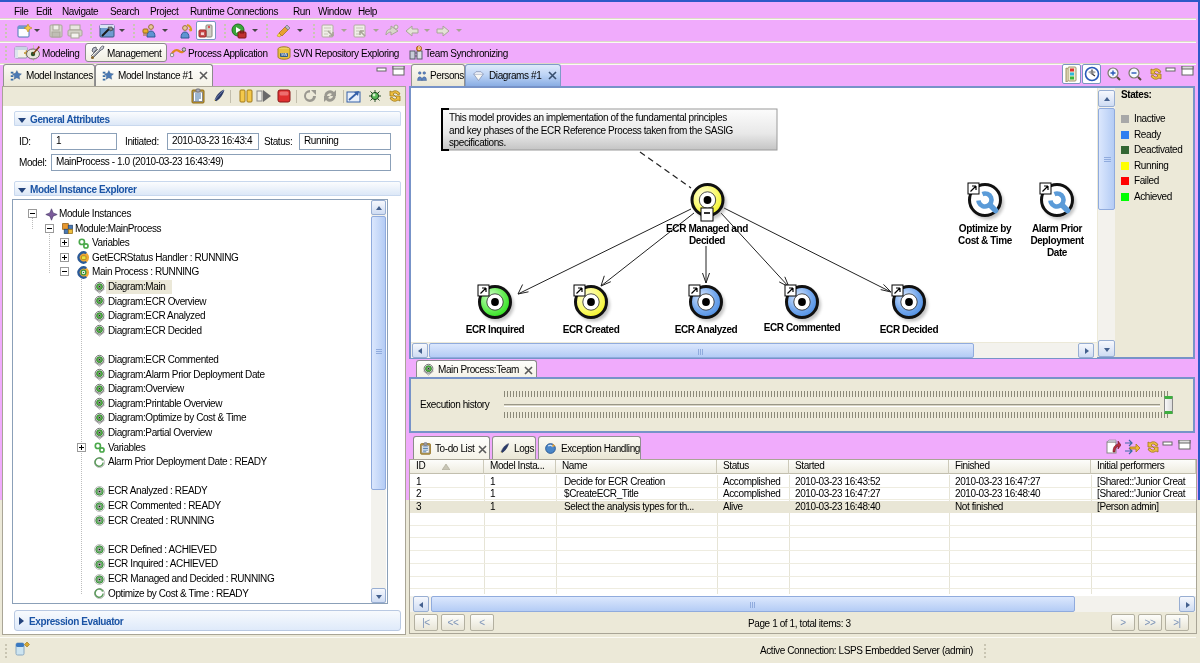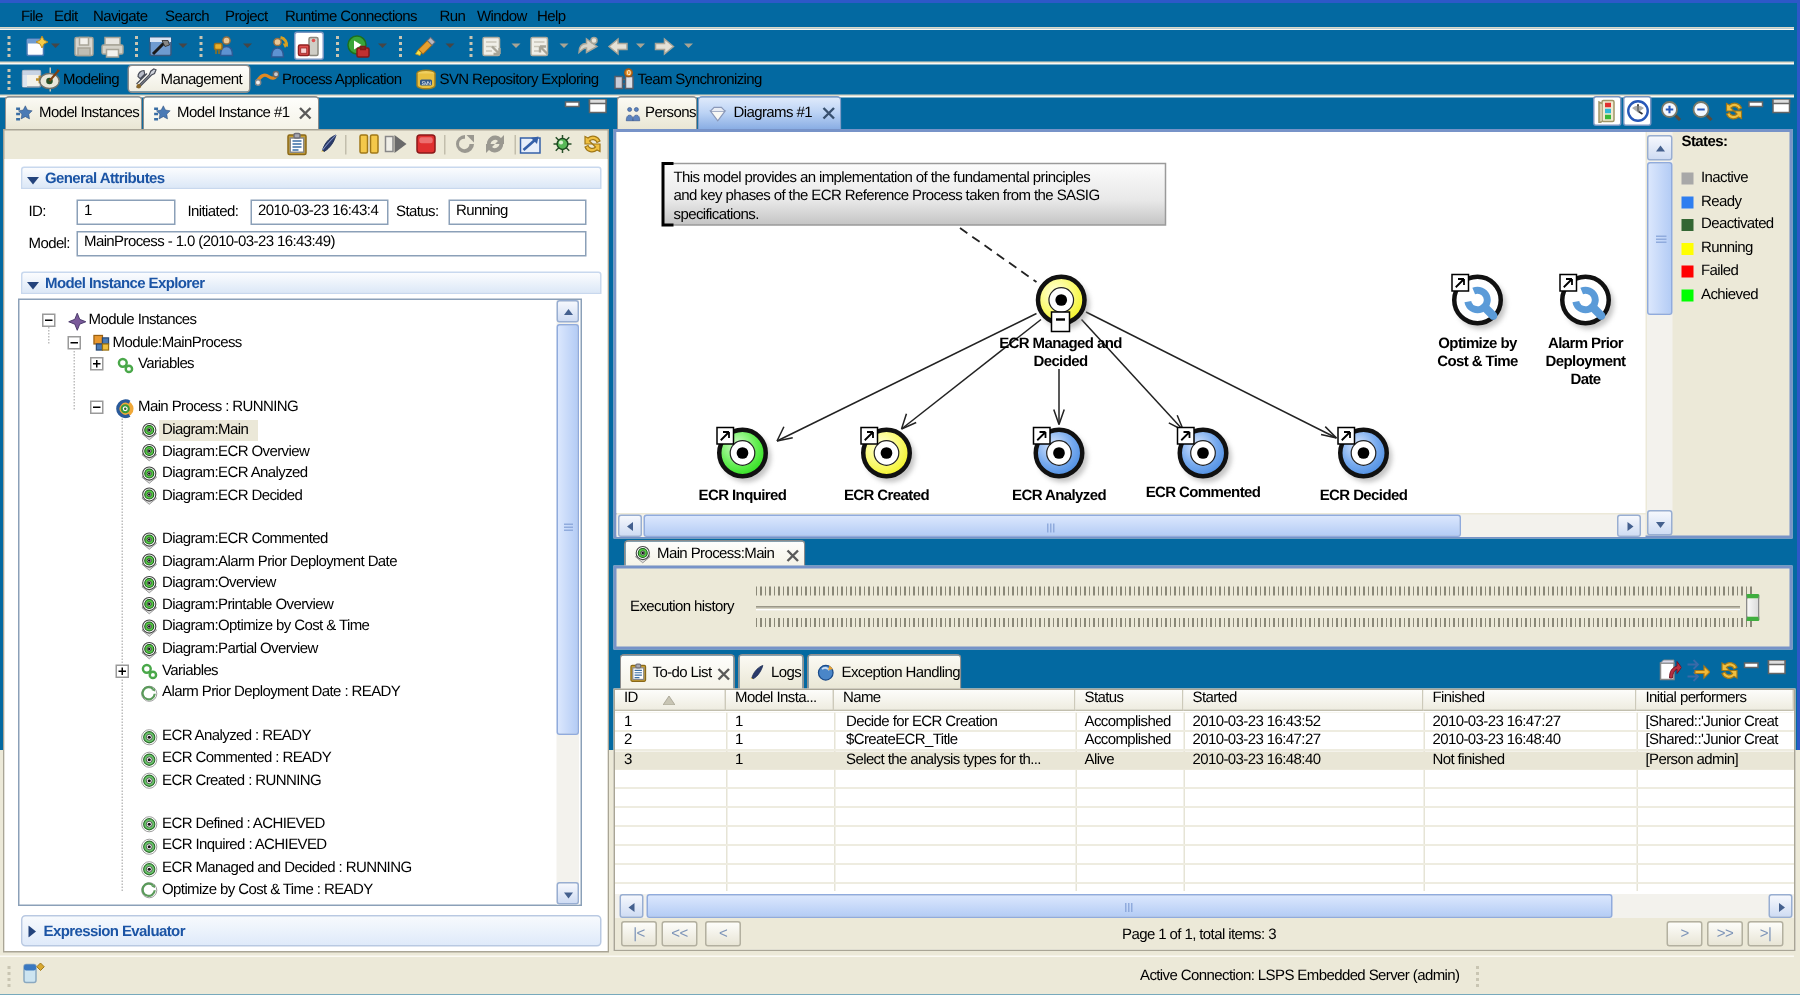--- a/index.html
+++ b/index.html
@@ -1,19 +1,19 @@
 <!DOCTYPE html>
 <html><head>
 <meta charset="utf-8">
 <style>
 * { margin:0; padding:0; box-sizing:border-box; }
 html,body { width:1200px; height:663px; overflow:hidden; }
 body { font-family:"Liberation Sans", sans-serif; font-size:10px; letter-spacing:-0.4px; color:#000; background:#ece9d8; }
 .abs { position:absolute; }
-#win { position:relative; width:1200px; height:500px; background:#0369a1; border-right:2px solid #2d58c8; }
+#win { position:relative; width:1200px; height:500px; background:#f0abfc; border-right:2px solid #2d58c8; }
 
 #menubar { position:absolute; left:0; top:3px; width:1196px; height:16px; }
 #menubar span { position:absolute; top:3px; }
 
 .hline { position:absolute; left:0; width:1196px; height:2px; border-top:1px solid #ddd9c8; border-bottom:1px solid #fbfaf4; }
 .vsep { position:absolute; width:3px; height:14px; border-left:2px dotted #c9c5b2; }
 .dd { position:absolute; width:0; height:0; border-left:3px solid transparent; border-right:3px solid transparent; border-top:3px solid #464646; }
 .dd.dis { border-top-color:#a8a494; }
 .ticon { position:absolute; width:16px; height:16px; }
 .tab { position:absolute; top:0; height:22px; border:1px solid #919191; border-bottom:none; border-radius:3px 3px 0 0; background:linear-gradient(180deg,#fbfaf4,#e9e6d4); }
@@ -368,20 +368,27 @@
             <use href="#i-module"></use>
           </svg>
           <span class="txt" style="left:62px">Module:MainProcess</span>
         </div>
       <div class="trow" style="left:0;top:36px;width:370px">
           <div class="expander plus" style="left:47px;top:2px"></div>
           <svg class="abs" style="left:64px;top:0.5px;width:13px;height:13px" viewBox="0 0 16 16">
             <use href="#i-vars"></use>
           </svg>
           <span class="txt" style="left:79px">Variables</span>
+        </div>
+      <div class="trow" style="left:0;top:50.7px;width:370px">
+          <div class="expander plus" style="left:47px;top:2px"></div>
+          <svg class="abs" style="left:64px;top:0.5px;width:13px;height:13px" viewBox="0 0 16 16">
+            <use href="#i-handler"></use>
+          </svg>
+          <span class="txt" style="left:79px">GetECRStatus Handler : RUNNING</span>
         </div>
       <div class="trow" style="left:0;top:65.3px;width:370px">
           <div class="expander " style="left:47px;top:2px"></div>
           <svg class="abs" style="left:64px;top:0.5px;width:13px;height:13px" viewBox="0 0 16 16">
             <use href="#i-process"></use>
           </svg>
           <span class="txt" style="left:79px">Main Process : RUNNING</span>
         </div>
       <div class="trow" style="left:0;top:80px;width:370px">
           <div class="abs" style="left:93px;top:0px;width:66px;height:14px;background:#ebe8d8"></div>
@@ -742,21 +749,21 @@
       <span class="abs" style="left:726px;top:111px">Failed</span>
     <div class="abs" style="left:713px;top:129px;width:8px;height:8px;background:#00ff00"></div>
       <span class="abs" style="left:726px;top:127px">Achieved</span>
   </div>
 
   <div id="editormid" class="abs" style="left:408px;top:359px;width:788px;height:75px">
     <div class="tab active-white" style="left:8px;top:1px;width:121px;height:18px">
       <svg class="abs" style="left:5px;top:2px;width:13px;height:13px" viewBox="0 0 16 16">
           <use href="#i-diagram"></use>
         </svg>
-      <span class="tlabel" style="left:21px;top:3px">Main Process:Main</span>
+      <span class="tlabel" style="left:21px;top:3px">Main Process:Team</span>
       <svg class="xicon" style="left:106px;top:4px" viewBox="0 0 11 11">
           <path d="M2 2 L9 9 M9 2 L2 9" stroke="#5a5a5a" stroke-width="1.6"></path>
         </svg>
     </div>
     <div class="abs" style="left:1px;top:18px;width:786px;height:56px;border:2px solid #7793c8;background:#ece9d8"></div>
     <span class="abs" style="left:12px;top:40px">Execution history</span>
     <div class="abs" style="left:96px;top:32px;width:664px;height:6px;background:repeating-linear-gradient(90deg,#8a8878 0,#8a8878 1px,transparent 1px,transparent 3px)"></div>
     <div class="abs" style="left:96px;top:53px;width:664px;height:6px;background:repeating-linear-gradient(90deg,#8a8878 0,#8a8878 1px,transparent 1px,transparent 3px)"></div>
     <div class="abs" style="left:96px;top:45px;width:656px;height:3px;border-top:1px solid #9a9788;border-bottom:1px solid #fff;background:#d8d5c4"></div>
     <div class="abs" style="left:756px;top:37px;width:9px;height:18px;background:linear-gradient(90deg,#f8f8f8,#dcdcdc);border:1px solid #8a8a8a;border-top:3px solid #3fae3f;border-bottom:3px solid #3fae3f;border-radius:1px"></div>

